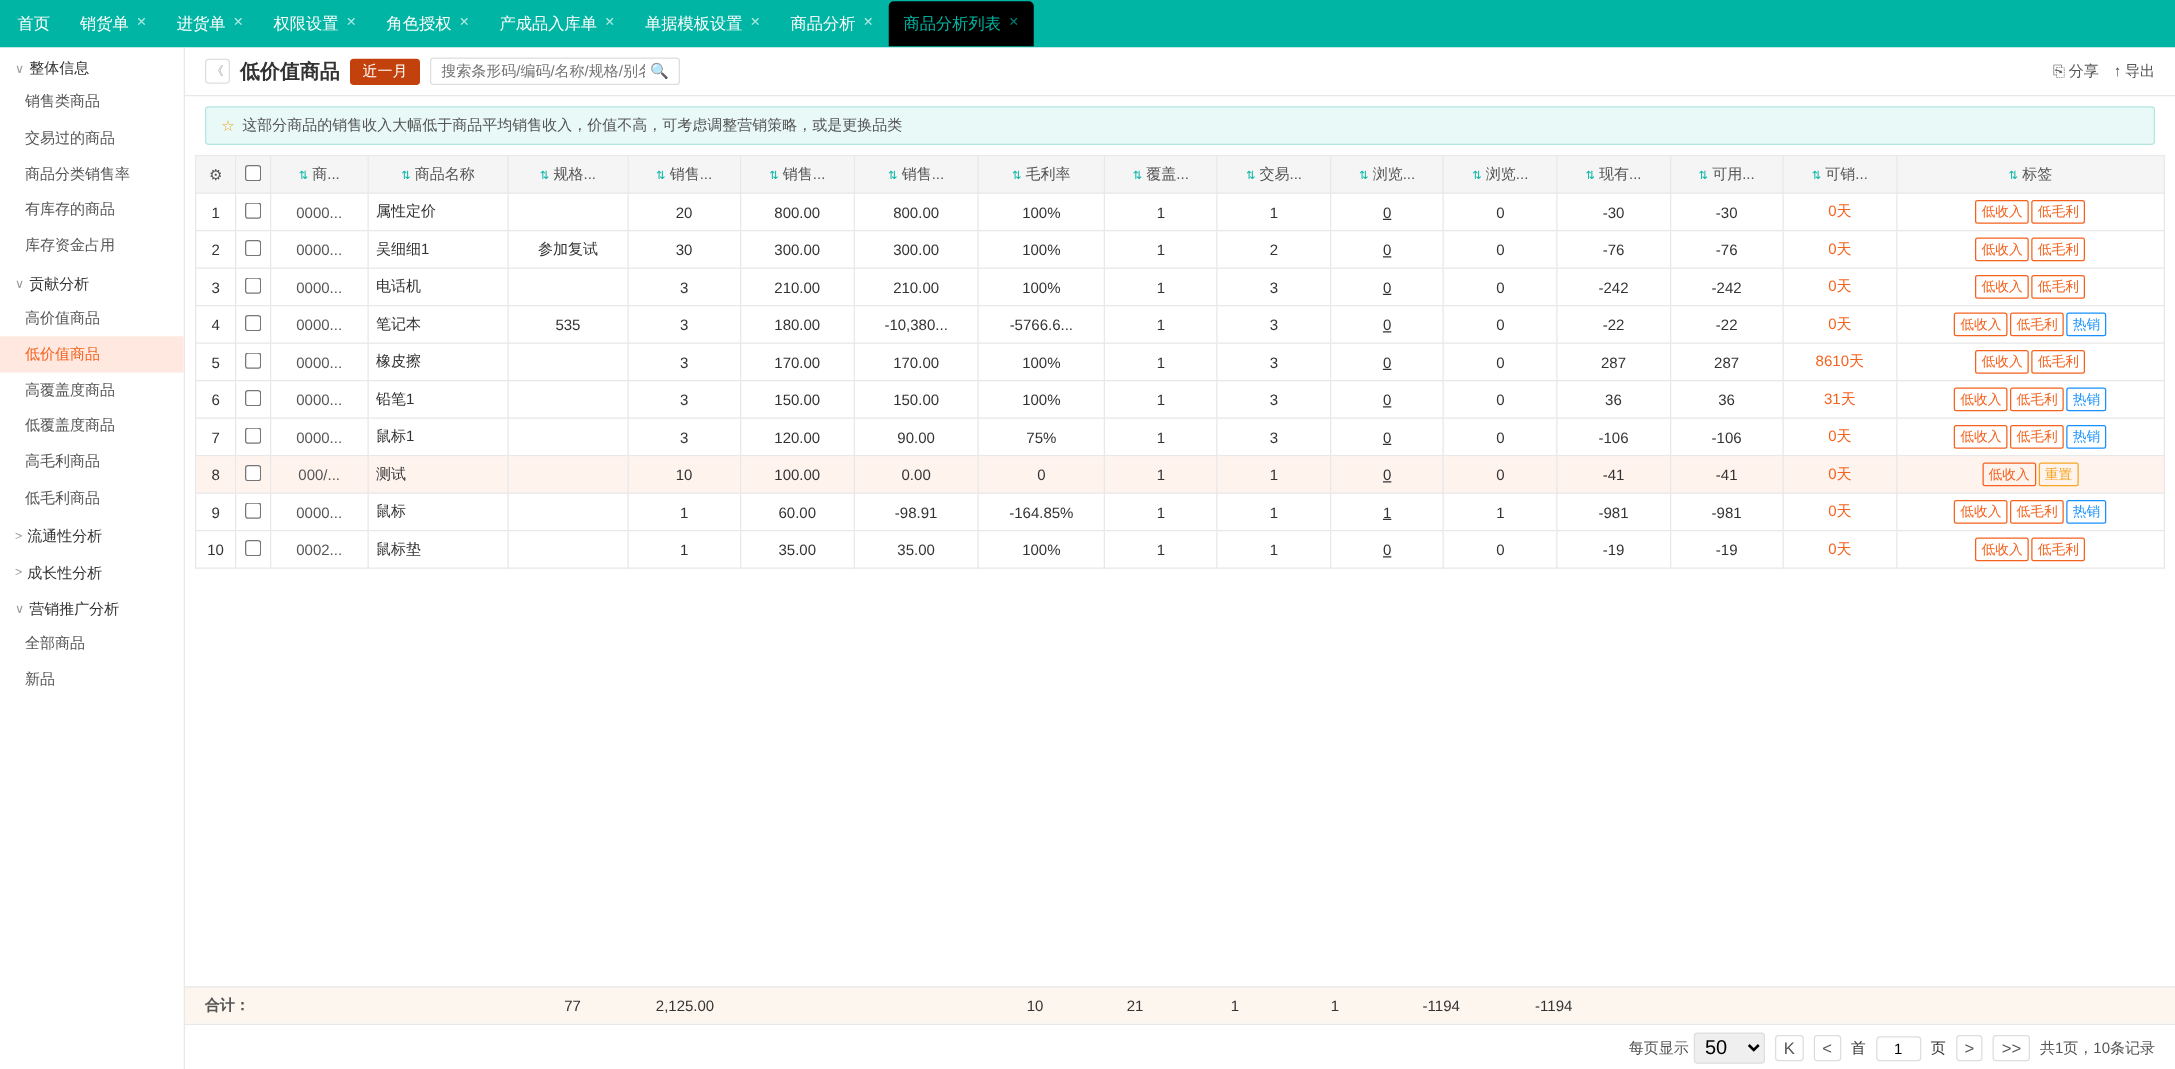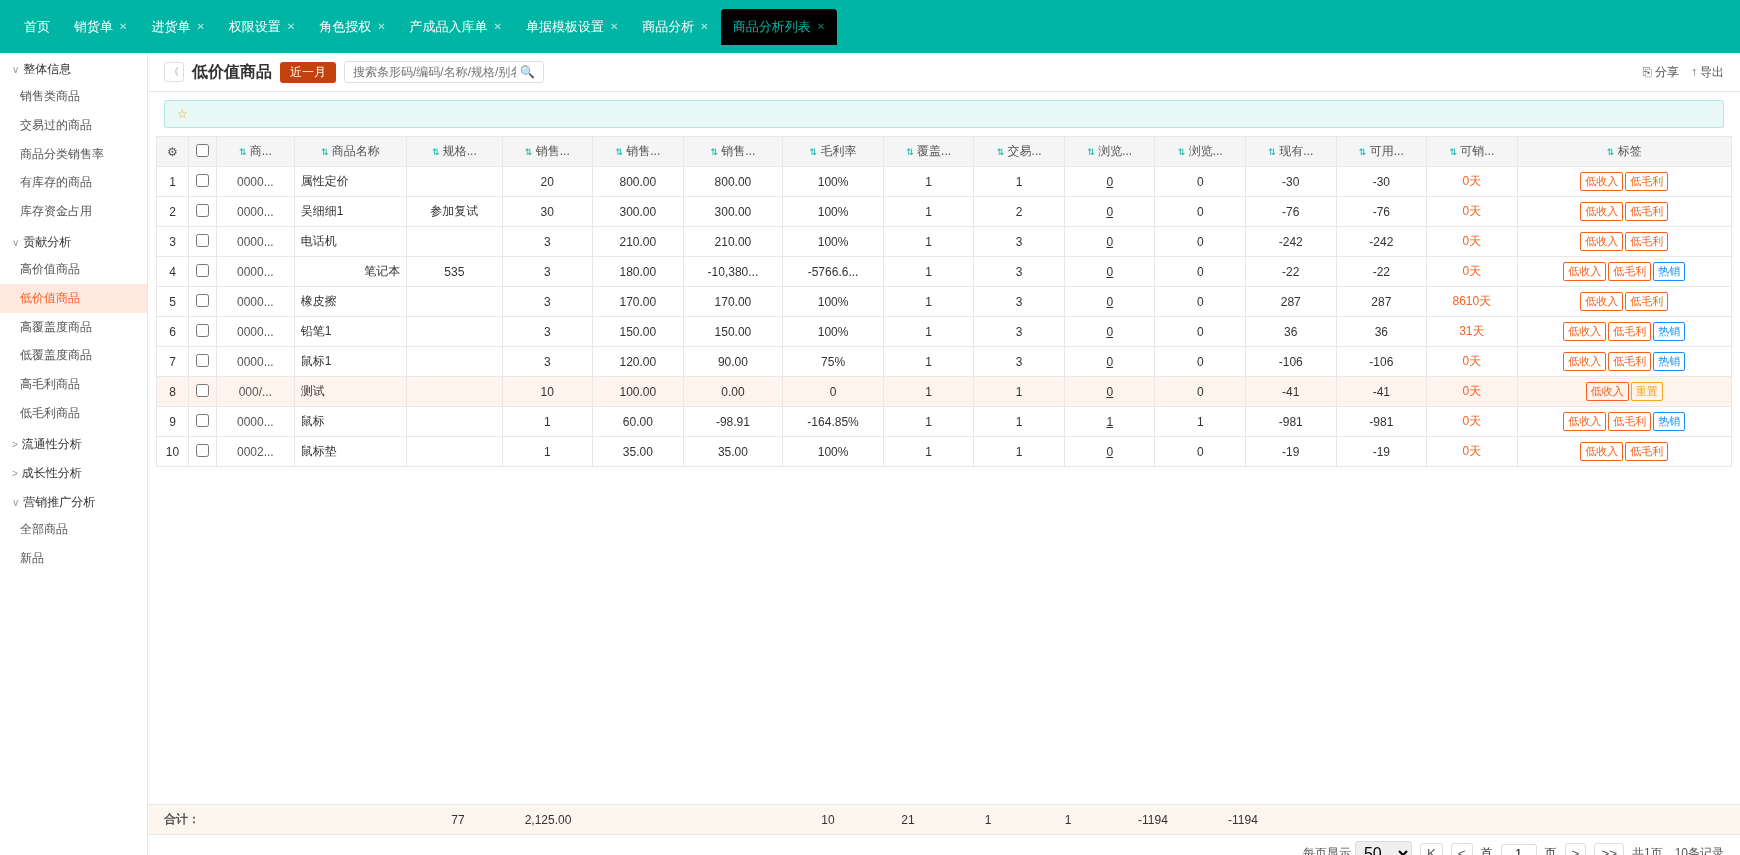--- a/index.html
+++ b/index.html
@@ -3,22 +3,22 @@
   <meta charset="utf-8">
   <style>
     * { box-sizing: border-box; margin: 0; padding: 0; }
     body { font-family: 'Microsoft YaHei', Arial, sans-serif; font-size: 12px; background: #f5f5f5; color: #333; }
     
     
     .top-nav {
       background: #00b5a3;
       display: flex;
       align-items: center;
-      height: 53px;
-      padding: 0 12px;
+      height: 38px;
+      padding: 0 2px;
       overflow: hidden;
     }
     .nav-item {
       color: #fff;
       padding: 0 12px;
       height: 36px;
       line-height: 36px;
       cursor: pointer;
       white-space: nowrap;
       font-size: 13px;
@@ -355,20 +355,21 @@
         </div>
         <div class="header-action-btn">
           <span>↑</span>
           <span>导出</span>
         </div>
       </div>
     </div>
 
     <div class="notice-bar">
       <span class="notice-icon">☆</span>
+      <span>这部分商品的销售收入大幅低于商品平均销售收入，价值不高，可考虑调整营销策略，或是更换品类</span>
     </div>
 
     <div class="table-wrap">
       <table>
         <thead>
           <tr>
             <th style="width:32px">⚙</th>
             <th style="width:28px"><input type="checkbox" style=""></th>
             <th><span class="sort-icon">⇅</span> 商...</th>
             <th><span class="sort-icon">⇅</span> 商品名称</th>
@@ -442,21 +443,21 @@
               <td>0</td>
               <td>-242</td>
               <td>-242</td>
               <td style="color: rgb(245, 98, 30);">0天</td>
               <td><span class="tag" style="color: rgb(245, 98, 30); border: 1px solid rgb(245, 98, 30);">低收入</span><span class="tag" style="color: rgb(245, 98, 30); border: 1px solid rgb(245, 98, 30);">低毛利</span></td>
             </tr>
             <tr>
               <td>4</td>
               <td><input type="checkbox" style=""></td>
               <td style="color: rgb(85, 85, 85);">0000...</td>
-              <td style="text-align: right; margin-left: 15px;">笔记本</td>
+              <td style="text-align: left; margin-left: 15px;">笔记本</td>
               <td>535</td>
               <td>3</td>
               <td>180.00</td>
               <td>-10,380...</td>
               <td>-5766.6...</td>
               <td>1</td>
               <td>3</td>
               <td><u>0</u></td>
               <td>0</td>
               <td>-22</td>

